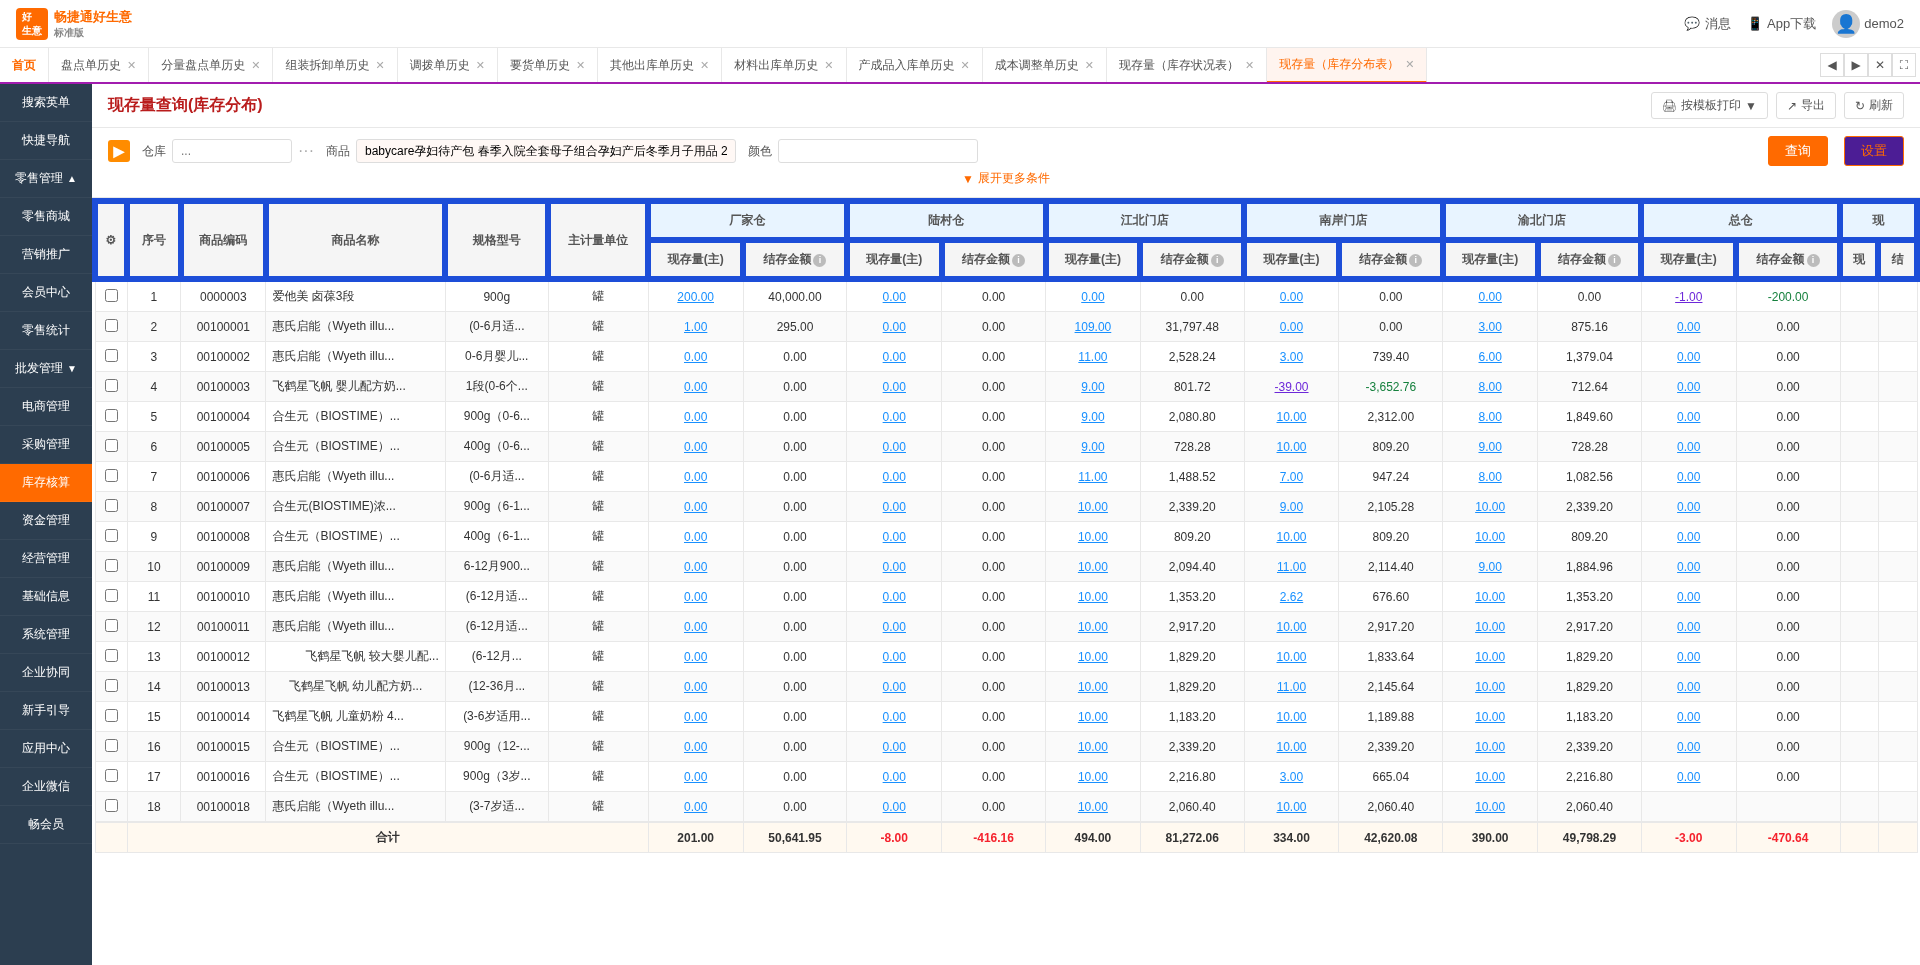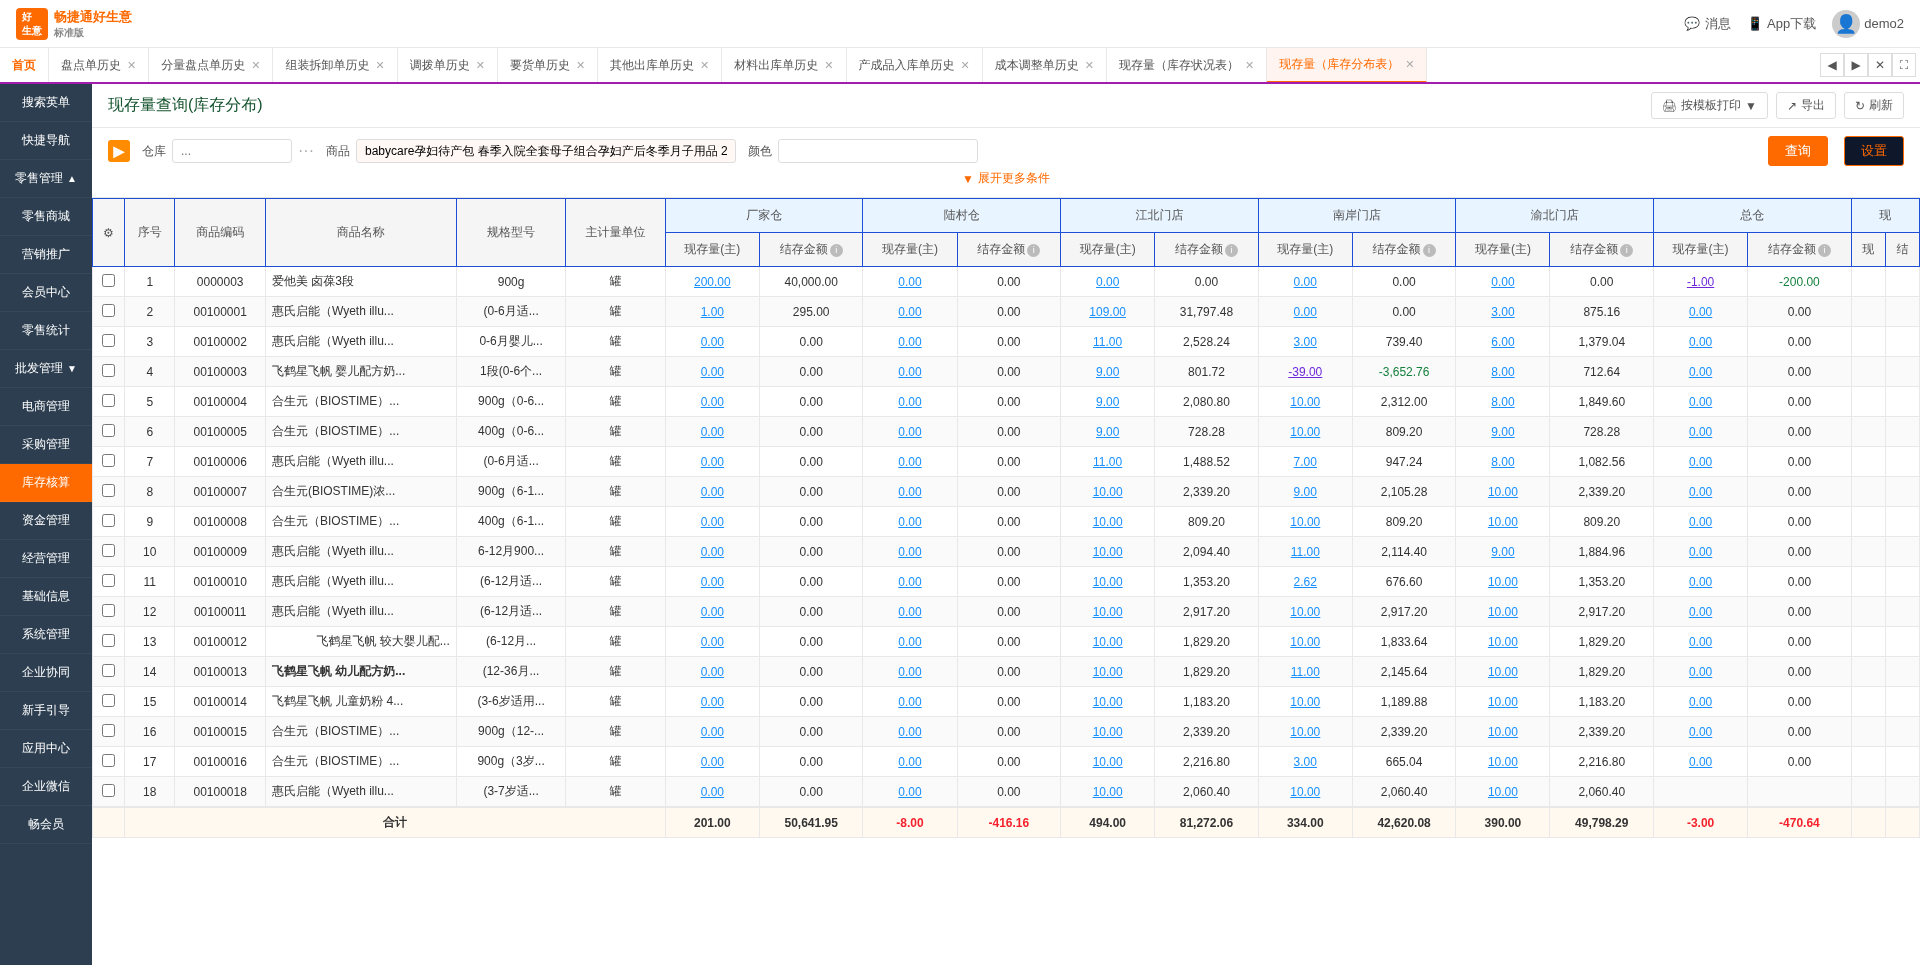--- a/index.html
+++ b/index.html
@@ -33,42 +33,42 @@
     .sidebar-item { padding: 10px 6px; text-align: center; cursor: pointer; font-size: 12px; border-bottom: 1px solid rgba(255,255,255,0.05); }
     .sidebar-item.active { background: #ff6a00; }
     .sidebar-item.has-arrow { display: flex; align-items: center; justify-content: center; gap: 4px; }
     .sidebar-arrow { font-size: 10px; }
 
     
     .content { flex: 1; overflow: hidden; display: flex; flex-direction: column; }
 
     
     .page-header { background: #fff; padding: 8px 16px; border-bottom: 1px solid #e8e8e8; display: flex; align-items: center; justify-content: space-between; }
-    .page-title { font-size: 16px; font-weight: normal; color: #14532d; }
+    .page-title { font-size: 16px; font-weight: bold; color: #b91c1c; }
     .page-actions { display: flex; align-items: center; gap: 8px; }
     .btn-action { display: flex; align-items: center; gap: 4px; padding: 4px 10px; border: 1px solid #ddd; background: #fff; border-radius: 3px; cursor: pointer; font-size: 12px; color: #555; }
     .btn-orange { background: #ff6a00; color: #fff; border: 1px solid #ff6a00; padding: 5px 16px; border-radius: 3px; cursor: pointer; font-size: 13px; }
-    .btn-orange-outline { background: #0f172a; color: #ff6a00; border: 1px solid #ff6a00; padding: 5px 16px; border-radius: 3px; cursor: pointer; font-size: 13px; }
+    .btn-orange-outline { background: #4c1d95; color: #ff6a00; border: 1px solid #ff6a00; padding: 5px 16px; border-radius: 3px; cursor: pointer; font-size: 13px; }
 
     
     .filter-area { background: #fff; padding: 8px 16px; border-bottom: 1px solid #e8e8e8; }
     .filter-row { display: flex; align-items: center; gap: 12px; flex-wrap: wrap; }
     .filter-item { display: flex; align-items: center; gap: 6px; }
     .filter-label { color: #555; font-size: 12px; white-space: nowrap; }
     .filter-input { border: 1px solid #ddd; border-radius: 3px; padding: 4px 8px; font-size: 12px; min-width: 80px; }
     .filter-input-wide { border: 1px solid #ddd; border-radius: 3px; padding: 4px 8px; font-size: 12px; width: 380px; background: #fff8f5; }
     .filter-input-color { border: 1px solid #ddd; border-radius: 3px; padding: 4px 8px; font-size: 12px; width: 200px; }
     .expand-btn { color: #ff6a00; cursor: pointer; font-size: 12px; display: flex; align-items: center; gap: 4px; }
     .expand-row { display: flex; justify-content: center; padding: 4px 0 2px; }
     .orange-arrow { display: inline-block; width: 22px; height: 22px; background: #ff8c00; color: white; border-radius: 3px; text-align: center; line-height: 22px; font-size: 14px; cursor: pointer; font-weight: bold; }
 
     
     .table-container { flex: 1; overflow: auto; background: #fff; }
     .data-table { width: 100%; border-collapse: collapse; font-size: 12px; min-width: 1500px; }
-    .data-table th { background: #f5f5f5; padding: 8px 6px; text-align: center; border: 1px solid #1d4ed8; font-weight: 400; color: #555; white-space: nowrap; position: sticky; top: 0; z-index: 2; }
+    .data-table th { background: #f5f5f5; padding: 8px 6px; text-align: center; border: 6px solid #1d4ed8; font-weight: 700; color: #555; white-space: nowrap; position: sticky; top: 0; z-index: 2; }
     .data-table td { padding: 6px 6px; border: 1px solid #e8e8e8; text-align: center; white-space: nowrap; color: #333; }
     .data-table tr:nth-child(even) td { background: #fafafa; }
     .data-table .num-link { color: #1890ff; text-decoration: underline; cursor: pointer; }
     .data-table .num-red { color: #15803d; }
     .data-table .num-link-red { color: #6d28d9; text-decoration: underline; cursor: pointer; }
     .footer-row td { background: #fff9f0 !important; font-weight: bold; color: #333; border-top: 2px solid #e8e8e8; }
     .footer-row td.red { color: #f5222d; }
     .group-header { background: #e8f4ff !important; text-align: center; font-weight: bold; }
     .col-gear { width: 32px; }
     .th-group { border: 1px solid #e8e8e8; }
@@ -520,21 +520,21 @@
     <td>1,829.20</td>
     <td><span class="num-link">0.00</span></td>
     <td class="">0.00</td>
     <td></td>
     <td></td>
   </tr>
             <tr>
     <td><input type="checkbox" style=""></td>
     <td>14</td>
     <td>00100013</td>
-    <td style="text-align:left;max-width:140px;overflow:hidden;text-overflow:ellipsis;font-weight:bold;">飞鹤星飞帆 幼儿配方奶...</td>
+    <td style="text-align:center;max-width:140px;overflow:hidden;text-overflow:ellipsis;">飞鹤星飞帆 幼儿配方奶...</td>
     <td>(12-36月...</td>
     <td>罐</td>
     <td><span class="num-link">0.00</span></td>
     <td>0.00</td>
     <td><span class="num-link">0.00</span></td>
     <td class="">0.00</td>
     <td><span class="num-link">10.00</span></td>
     <td>1,829.20</td>
     <td><span class="num-link">11.00</span></td>
     <td class="">2,145.64</td>

